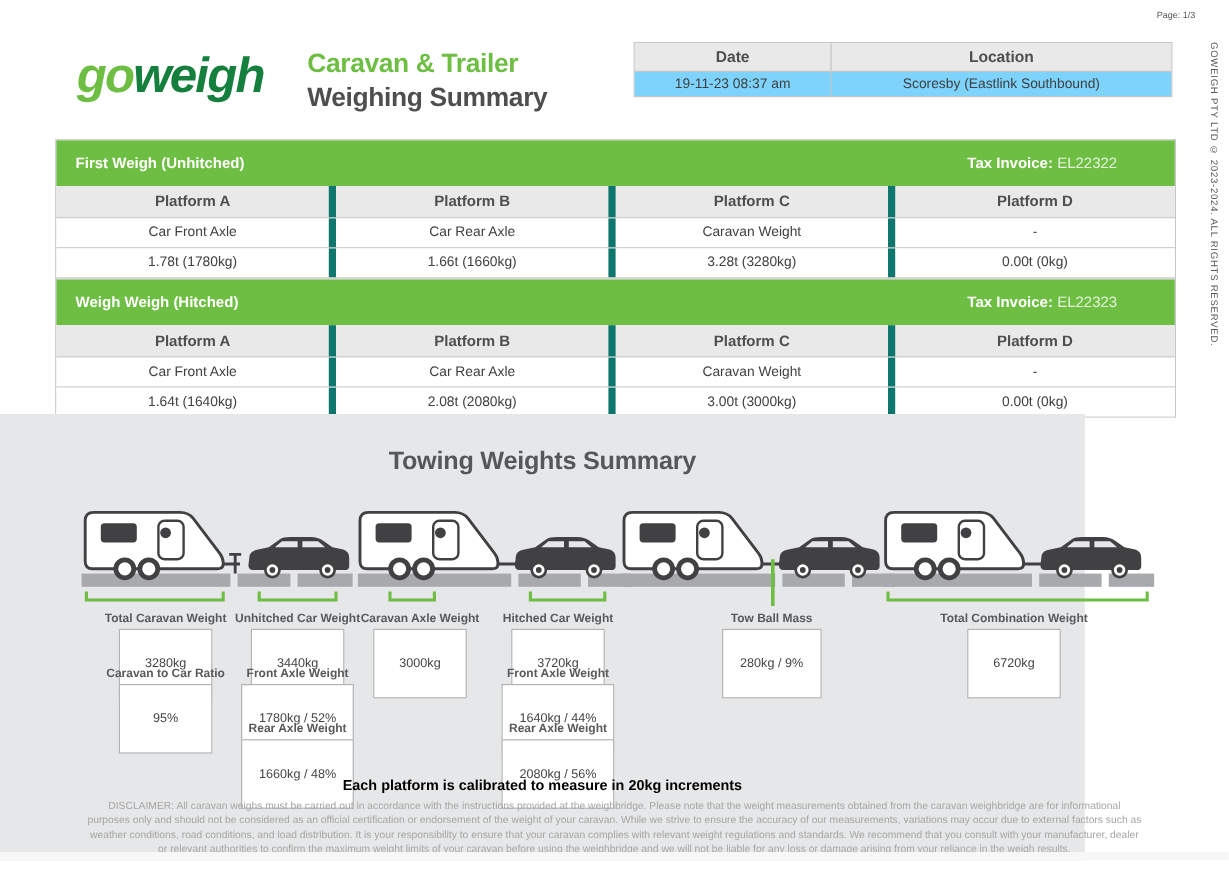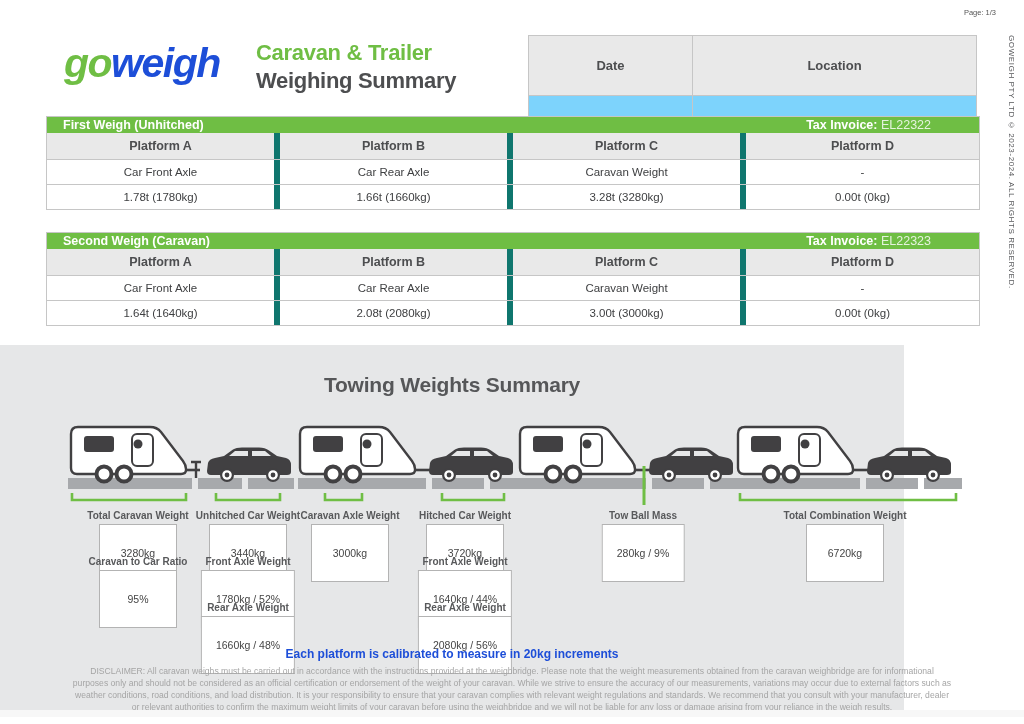--- a/index.html
+++ b/index.html
@@ -15,56 +15,56 @@
   .page-label{right:28px;top:8px;font-size:7.5px;color:#555;}
   .copyright-vert{
     right:8px;top:35px;height:340px;
     writing-mode:vertical-rl;
     font-size:8px;letter-spacing:.6px;color:#56575a;white-space:nowrap;
   }
 
   
   .logo{left:64px;top:40px;font-size:41px;font-weight:800;font-style:italic;letter-spacing:-1.5px;}
   .logo .go{color:#6fbe44;}
-  .logo .weigh{color:#1d4ed8;}
+  .logo .weigh{color:#15803d;}
   .doc-title{left:256px;top:39px;font-size:22px;font-weight:800;line-height:28px;letter-spacing:-.3px;}
   .doc-title .l1{color:#6fbe44;}
   .doc-title .l2{color:#4d4e50;}
 
   
   .info-table{left:528px;top:35px;width:447px;border:1px solid #c6c6c6;font-size:12px;}
   .info-row{display:grid;grid-template-columns:164px 1fr;}
-  .info-row > div{padding:22px 4px;text-align:center;}
+  .info-row > div{padding:4px 4px;text-align:center;}
   .info-head{background:#e9e9e9;font-weight:bold;font-size:13px;color:#4d4e50;border-bottom:1px solid #c6c6c6;}
   .info-head > div:first-child{border-right:1px solid #c6c6c6;}
   .info-vals{background:#7dd3fc;color:#3f4042;font-size:11.5px;}
   .info-vals > div:first-child{border-right:1px solid #c6c6c6;}
 
   
   .wtable{left:46px;width:932px;border:1px solid #c6c6c6;}
-  .wbar{background:#6fbe44;color:#fff;height:16px;display:flex;align-items:center;justify-content:space-between;
+  .wbar{background:#6fbe44;color:#fff;height:38px;display:flex;align-items:center;justify-content:space-between;
         padding:0 48px 0 16px;font-size:12.5px;}
   .wbar .wtitle{font-weight:bold;}
   .wbar .winv b{font-weight:bold;}
   .wbar .winv .invnum{opacity:.82;font-weight:normal;}
   .wrow{display:grid;grid-template-columns:repeat(4,1fr);}
   .wrow > div{padding:6px 4px;text-align:center;border-right:6px solid #0f766e;}
   .wrow > div:last-child{border-right:none;}
   .whead{background:#e9e9e9;font-weight:bold;font-size:12.5px;color:#4d4e50;border-bottom:1px solid #c6c6c6;}
   .wdesc{background:#fff;font-size:11.5px;border-bottom:1px solid #c6c6c6;}
   .wval{background:#fff;font-size:11.5px;}
 
   
   .summary-section{left:0;top:345px;width:904px;height:372px;background:#e6e7e8;}
   .summary-title{width:100%;top:28px;text-align:center;font-size:21px;font-weight:800;color:#565759;letter-spacing:-.2px;}
   .illu{top:77px;}
   .m-label{font-size:10px;font-weight:bold;color:#58595b;transform:translateX(-50%);white-space:nowrap;}
   .m-box{transform:translateX(-50%);background:#fff;border:1px solid #b3b3b3;padding:22px 14px;
          font-size:10.5px;color:#454545;text-align:center;white-space:nowrap;min-width:48px;}
-  .calibration{width:100%;top:302px;text-align:center;font-size:12px;font-weight:bold;color:#1d4ed8;}
+  .calibration{width:100%;top:302px;text-align:center;font-size:12px;font-weight:bold;color:#000000;}
   .disclaimer{left:72px;top:320px;width:880px;text-align:center;font-size:8.6px;line-height:1.4;color:#a5a5a5;}
   .bottom-strip{left:0;bottom:0;width:1024px;height:7px;background:#f7f7f7;}
 </style>
 </head>
 <body>
 
 <div class="abs page-label">Page: 1/3</div>
 <div class="abs copyright-vert">GOWEIGH PTY LTD © 2023-2024. ALL RIGHTS RESERVED.</div>
 
 <div class="abs logo">
@@ -106,21 +106,21 @@
   <div class="wrow wval">
     <div>1.78t (1780kg)</div>
     <div>1.66t (1660kg)</div>
     <div>3.28t (3280kg)</div>
     <div>0.00t (0kg)</div>
   </div>
 </div>
 
 <div class="abs wtable" style="top:232px">
   <div class="wbar">
-    <span class="wtitle">Second Weigh (Caravan)</span>
+    <span class="wtitle">Weigh Weigh (Hitched)</span>
     <span class="winv"><b>Tax Invoice:</b> <span class="invnum">EL22323</span></span>
   </div>
   <div class="wrow whead">
     <div>Platform A</div>
     <div>Platform B</div>
     <div>Platform C</div>
     <div>Platform D</div>
   </div>
   <div class="wrow wdesc">
     <div>Car Front Axle</div>

